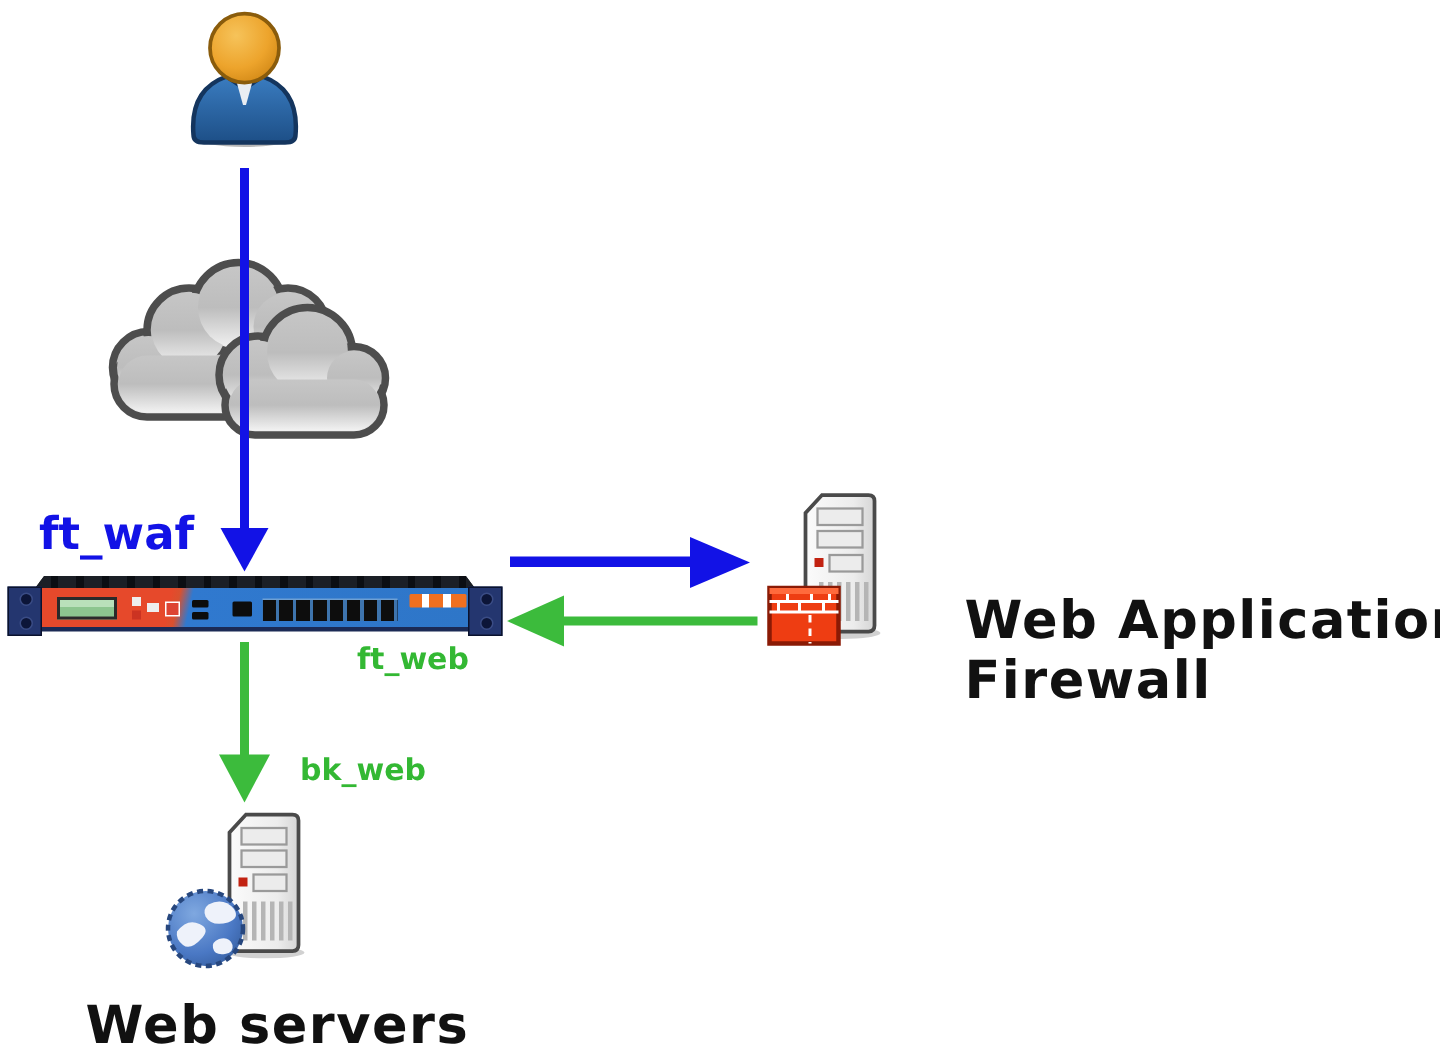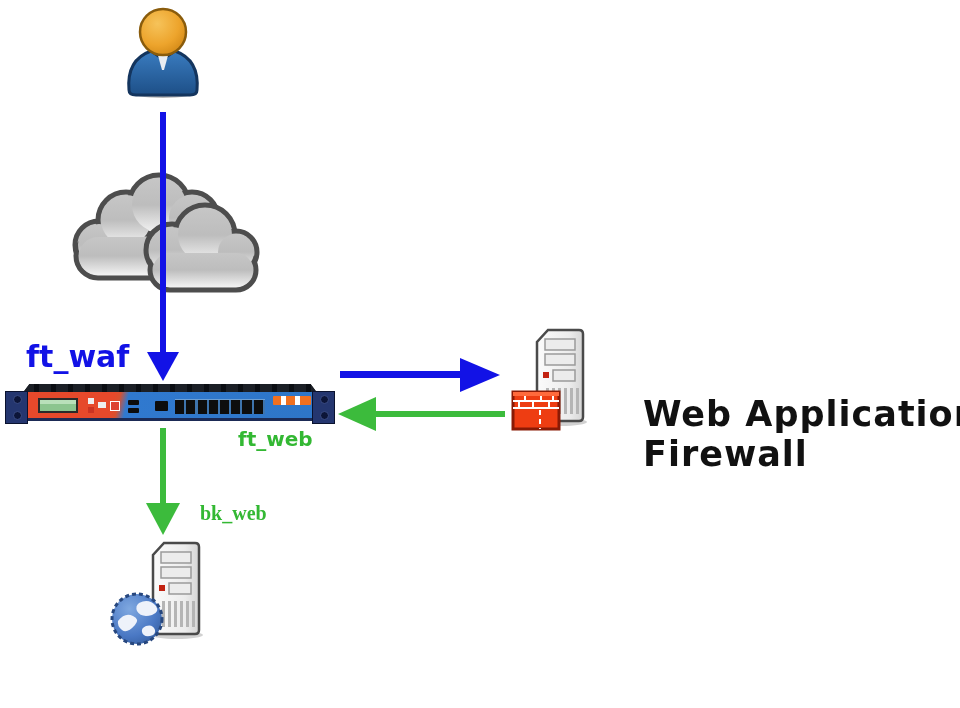--- a/index.html
+++ b/index.html
@@ -124,21 +124,21 @@
 
   <div class="shaft-h-blue" style="left:340px;top:371px;width:122px;"></div>
   <div class="head-right-blue" style="left:460px;top:358px;"></div>
 
   <div class="shaft-h-green" style="left:374px;top:411px;width:131px;"></div>
   <div class="head-left-green" style="left:338px;top:397px;"></div>
   <div class="lbl lbl-green" style="left:238px;top:429px;">ft_web</div>
 
   <div class="shaft-v-green" style="left:160px;top:428px;height:77px;"></div>
   <div class="head-down-green" style="left:146px;top:503px;"></div>
-  <div class="lbl lbl-green" style="left:200px;top:503px;font-family:Liberation Serif, serif;">bk_web</div>
+  <div class="lbl lbl-green" style="left:200px;top:503px;">bk_web</div>
 
   <div class="appliance">
     <div class="app-top"></div>
     <div class="app-ear" style="left:0;"></div>
     <div class="app-ear" style="right:0;"></div>
     <div class="app-body">
       <div class="app-lcd"></div>
       <div class="app-btn" style="left:60px;top:6px;background:#eeeeee;"></div>
       <div class="app-btn" style="left:60px;top:15px;background:#cc3322;"></div>
       <div class="app-btn" style="left:70px;top:10px;width:8px;background:#eeeeee;"></div>
@@ -218,14 +218,15 @@
         <stop offset="0.6" stop-color="#4a78c4"></stop>
         <stop offset="1" stop-color="#2f5694"></stop>
       </radialGradient>
     </defs>
     <circle cx="29" cy="29" r="25" fill="url(#glG)" stroke="#27477e" stroke-width="3" stroke-dasharray="4 3"></circle>
     <path d="M10,31 q7,-9 15,-5 q7,3 2,9 q-8,9 -13,5 q-5,-4 -4,-9 z" fill="#eef2fa"></path>
     <path d="M31,13 q10,-5 17,3 q4,6 -4,9 q-11,3 -15,-4 q-2,-5 2,-8 z" fill="#eef2fa"></path>
     <path d="M38,36 q7,-2 9,4 q1,5 -5,6 q-7,1 -8,-4 q-1,-4 4,-6 z" fill="#eef2fa"></path>
   </svg>
 
+  <div class="lbl lbl-black" style="left:57px;top:664px;">Web servers</div>
 
 </div>
 
 </body></html>

